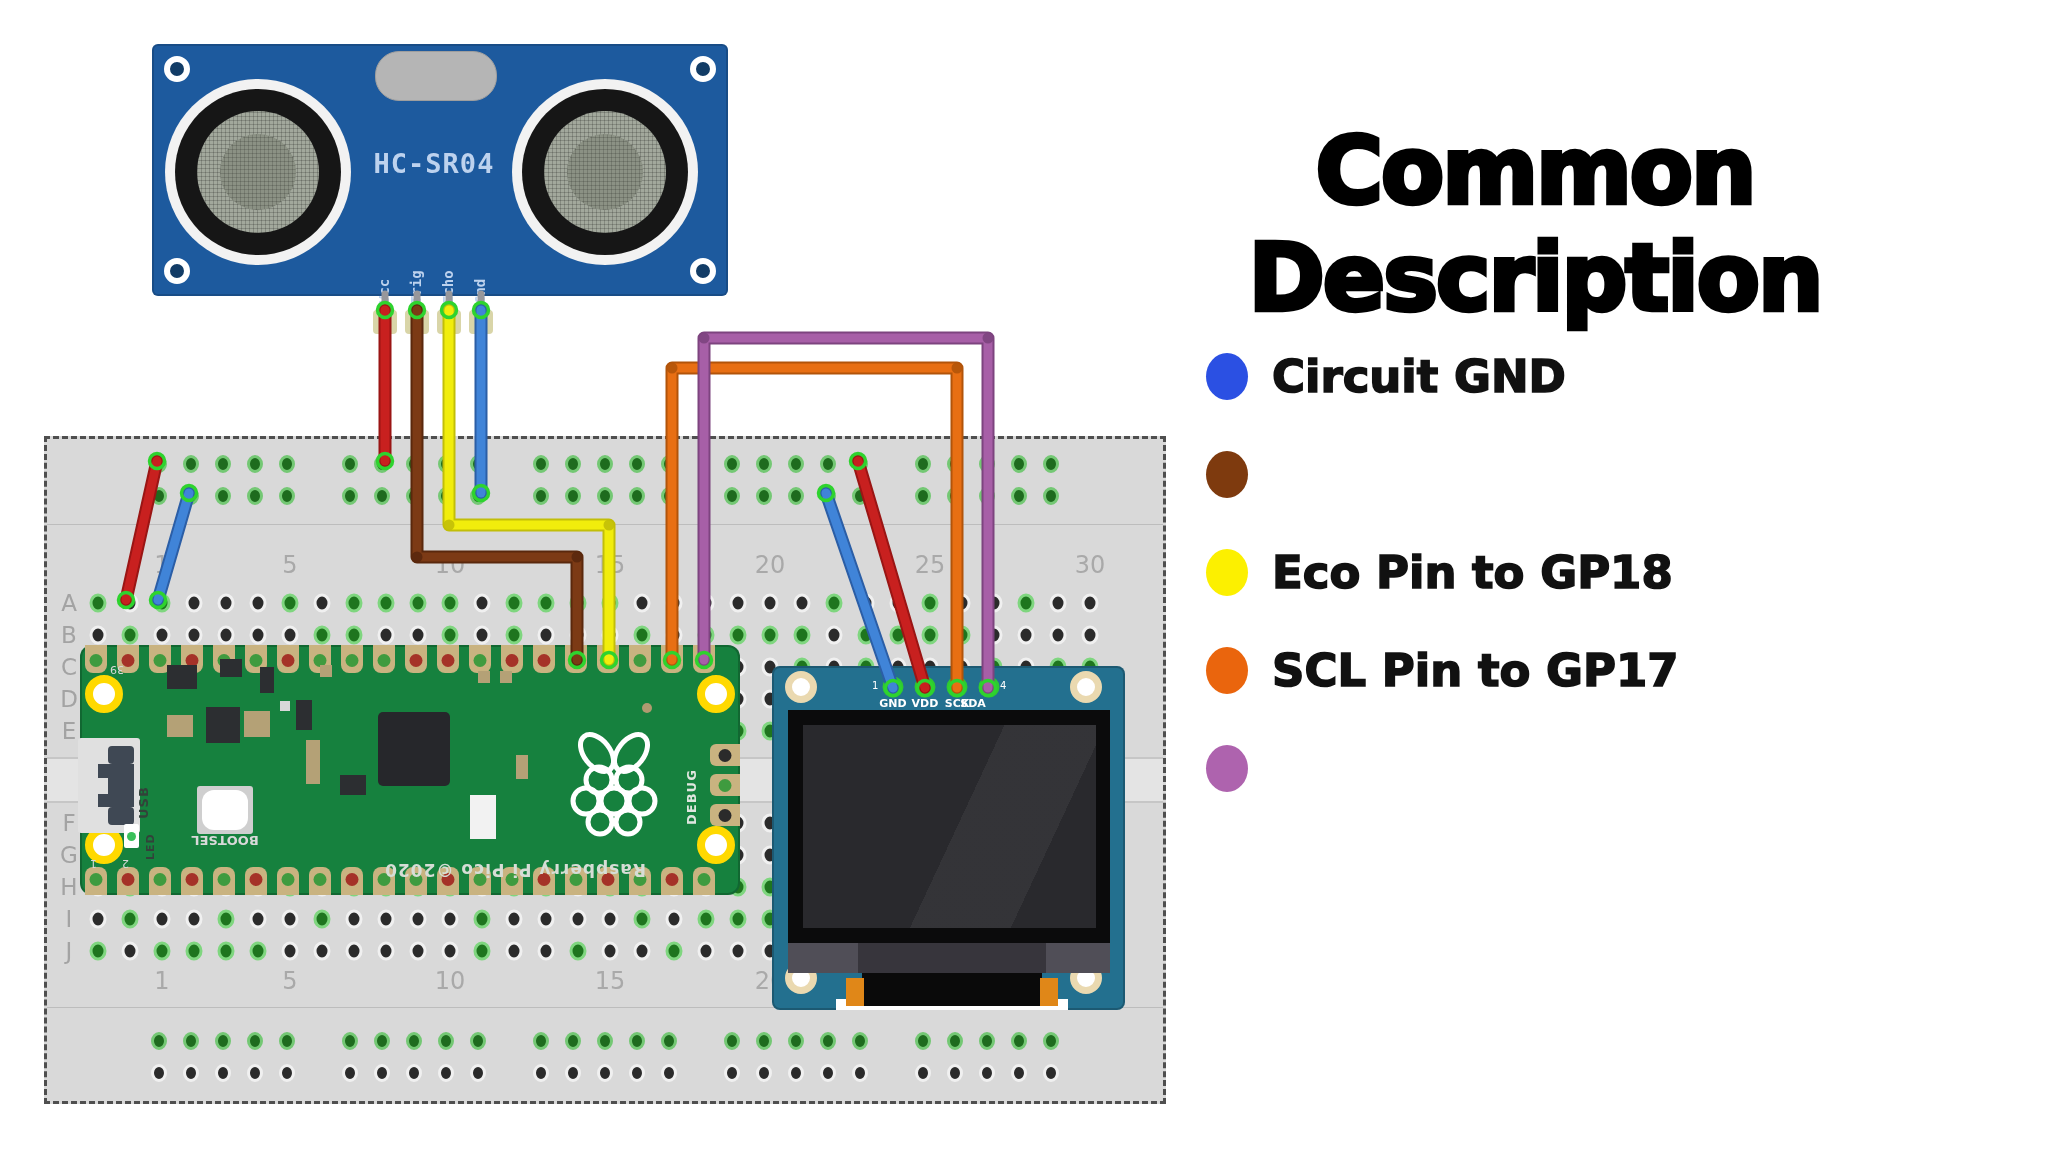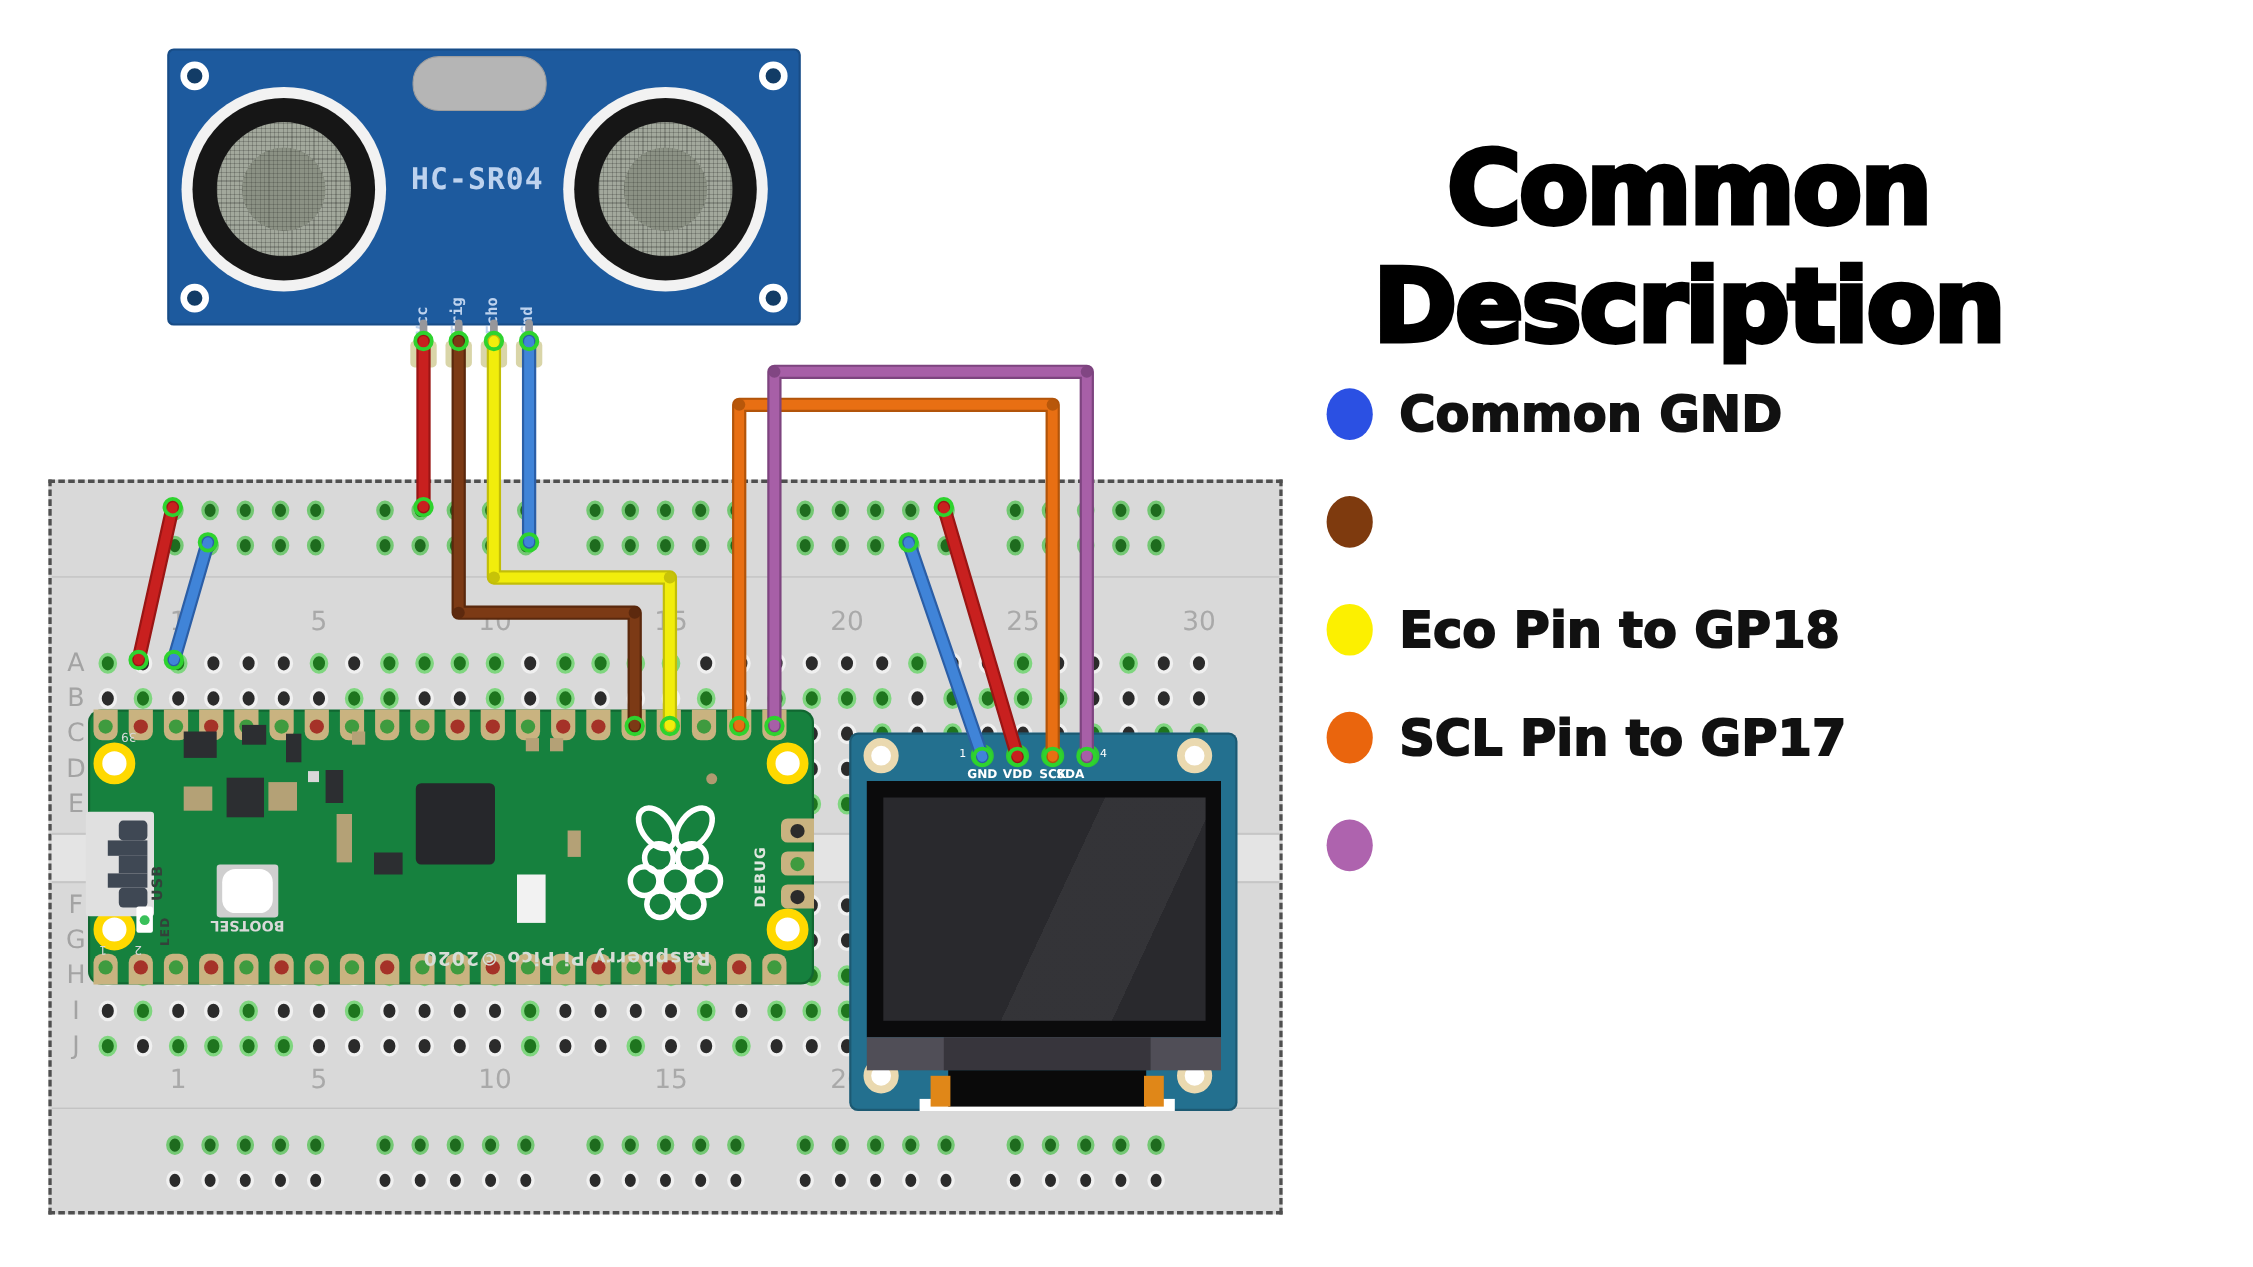--- a/index.html
+++ b/index.html
@@ -864,21 +864,21 @@
         <path d="M858,461 L925,688" fill="none" stroke="#c8201f" stroke-width="9" stroke-linecap="round" stroke-linejoin="round"></path>
         <circle cx="858" cy="461" r="7.5" fill="none" stroke="#2ed32e" stroke-width="3.5"></circle>
         <circle cx="925" cy="688" r="7.5" fill="none" stroke="#2ed32e" stroke-width="3.5"></circle>
       </g>
     </svg>
 
   <div class="abs" id="diagram-title">Common Description</div>
   <div class="abs" id="legend">
     <div class="legend-row">
       <span class="legend-dot" style="background: rgb(43, 80, 227);"></span>
-      <span class="legend-label">Common GND</span>
+      <span class="legend-label">Circuit GND</span>
     </div>
     <div class="legend-row">
       <span class="legend-dot" style="background: rgb(126, 58, 14);"></span>
     </div>
     <div class="legend-row">
       <span class="legend-dot" style="background: rgb(252, 240, 0);"></span>
       <span class="legend-label">Eco Pin to GP18</span>
     </div>
     <div class="legend-row">
       <span class="legend-dot" style="background: rgb(234, 101, 13);"></span>

